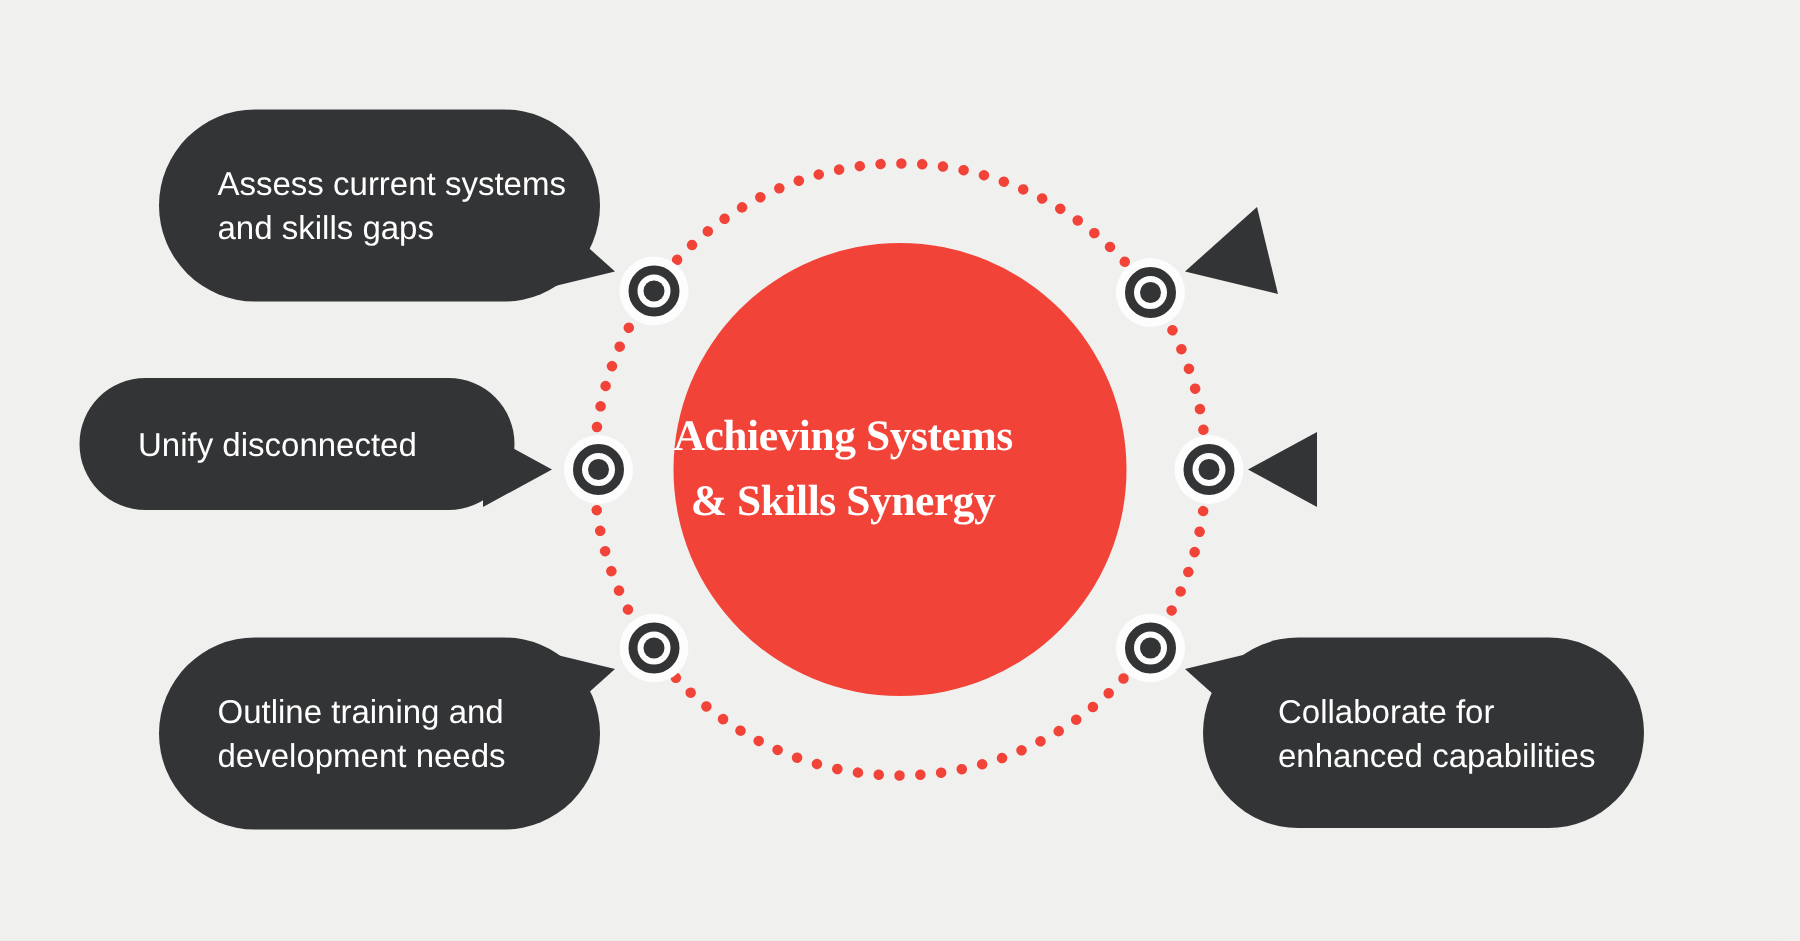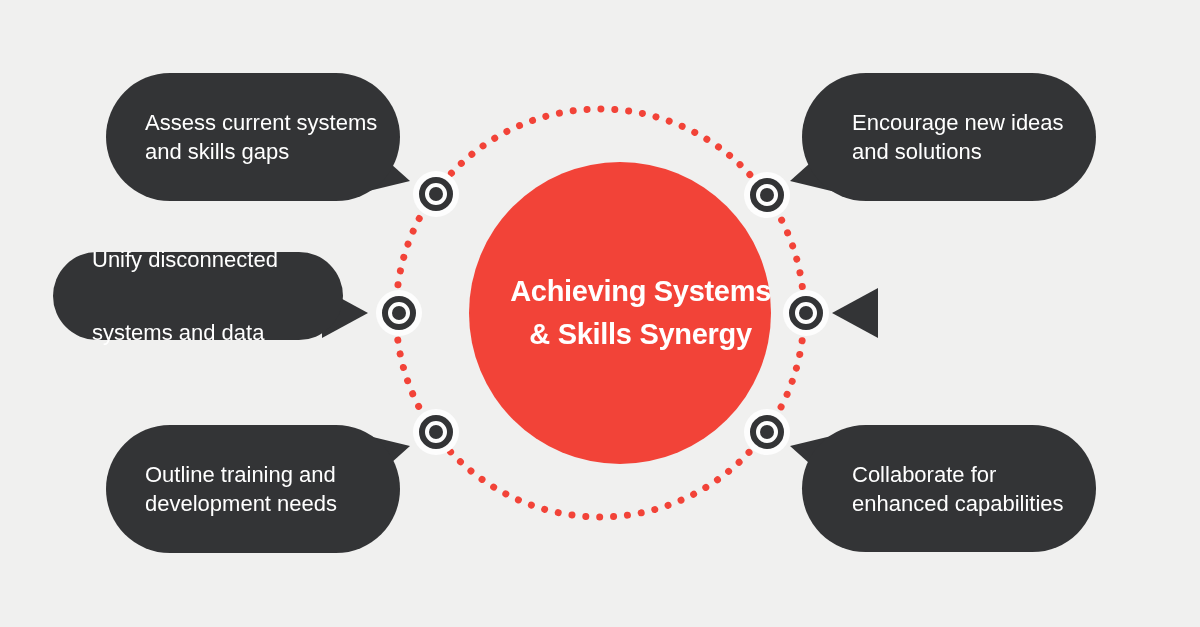--- a/index.html
+++ b/index.html
@@ -27,29 +27,30 @@
     fill:none;
     stroke:var(--accent-red);
     stroke-width:7;
     stroke-linecap:round;
     stroke-dasharray:0.01 13.93;
   }
   .tail{ fill:var(--bubble-dark); }
 
   .center-circle{
     position:absolute;
-    left:469px; top:162px;
+    left:449px; top:162px;
     width:302px; height:302px;
     border-radius:50%;
     background:var(--accent-red);
     display:flex;
     flex-direction:column;
-    align-items:flex-end;
+    align-items:flex-start;
     justify-content:center;
     text-align:center;
+    font-family:Liberation Serif, serif;
   }
   .center-title{
     color:var(--text-light);
     font-weight:bold;
     font-size:29px;
     line-height:43px;
     letter-spacing:-0.3px;
   }
   .center-title span{ display:block; }
 
@@ -118,29 +119,24 @@
     <polygon class="tail" points="878,288 832,313 878,338"></polygon>
     <polygon class="tail" points="838,489 790,446 852,431"></polygon>
   </svg>
 
   <div class="bubble b-tl">
     <span>Assess current systems</span>
     <span>and skills gaps</span>
   </div>
   <div class="bubble b-ml">
     <span>Unify disconnected</span>
-    <span>systems and data</span>
   </div>
   <div class="bubble b-bl">
     <span>Outline training and</span>
     <span>development needs</span>
-  </div>
-  <div class="bubble b-tr">
-    <span>Encourage new ideas</span>
-    <span>and solutions</span>
   </div>
   <div class="bubble b-br">
     <span>Collaborate for</span>
     <span>enhanced capabilities</span>
   </div>
 
   <div class="target t-tl">
     <div class="target-ring">
         <div class="target-dot"></div>
       </div>

